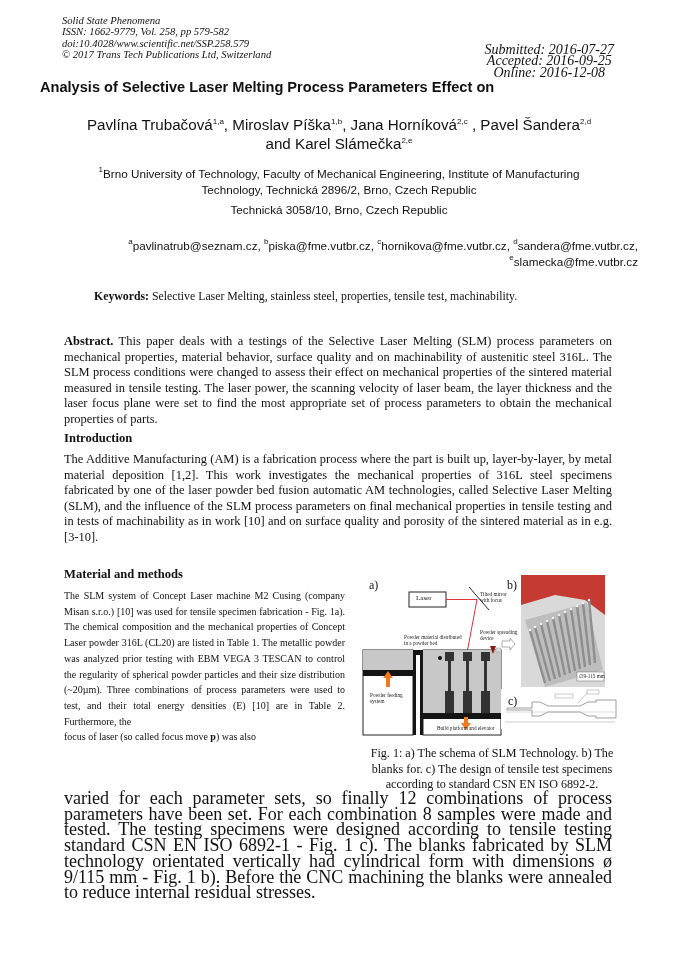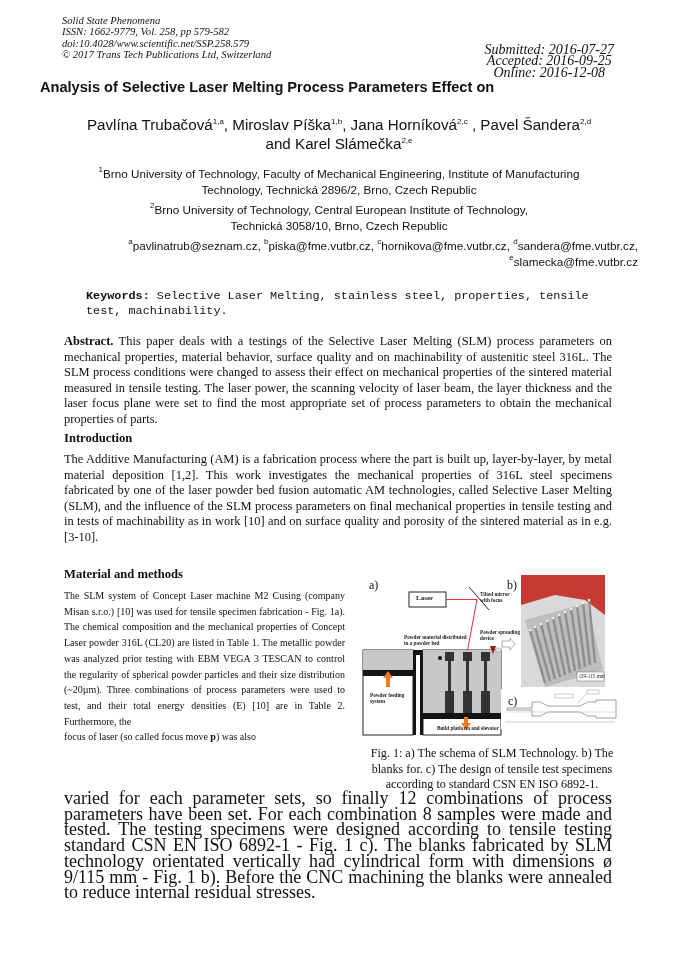--- a/index.html
+++ b/index.html
@@ -15,43 +15,43 @@
              font-family: "Liberation Sans", sans-serif; font-size: 15.2px; line-height: 19px; }
   .authors sup, .aff sup, .emails sup { font-size: 8px; vertical-align: 6px; line-height: 0; }
 
   .aff { position: absolute; left: 40px; width: 598px; text-align: center;
          font-family: "Liberation Sans", sans-serif; font-size: 11.7px; line-height: 15.5px; }
   .aff1 { top: 166px; }
   .aff2 { top: 202px; }
   .emails { position: absolute; left: 40px; width: 598px; top: 238px; text-align: right;
             font-family: "Liberation Sans", sans-serif; font-size: 11.7px; line-height: 15.5px; }
 
-  .keywords { position: absolute; left: 48px; width: 560px; top: 289px;
-              font-family: Liberation Mono, monospace; font-size: 11.8px; line-height: 15px; padding-left: 38px; }
+  .keywords { position: absolute; left: 56px; width: 560px; top: 289px;
+              font-family: Liberation Serif, serif; font-size: 11.8px; line-height: 15px; padding-left: 38px; }
   .keywords b { font-weight: bold; }
 
   .para { position: absolute; left: 64px; width: 548px; font-size: 12.45px; line-height: 15.5px; text-align: justify; }
   .abstract { top: 318px; margin-top: 16px; }
   .abstract b { font-weight: bold; }
 
   .section-h { position: absolute; left: 64px; font-weight: bold; font-size: 12.6px; line-height: 15px; }
   .h-intro { top: 431px; }
   .intro { top: 452px; }
   .h-mm { top: 567px; }
 
   .col-left { position: absolute; left: 64px; width: 281px; top: 588px; font-size: 10px; line-height: 15.7px; text-align: justify; }
   .col-left .last { text-align: left; }
   .col-left b { font-weight: bold; }
   .full-bottom { position: absolute; left: 64px; width: 548px; top: 791px; font-size: 18px; line-height: 15.7px; text-align: justify; }
 
   
   .figure { position: absolute; left: 355px; top: 575px; width: 285px; height: 168px; }
   .fig-caption { position: absolute; left: 352px; width: 280px; top: 746px; text-align: center; font-size: 12.1px; line-height: 15.7px; }
   .lbl { position: absolute; font-family: "Liberation Serif", serif; font-size: 12px; }
-  .tiny { position: absolute; font-family: "Liberation Serif", serif; font-weight: bold; font-size: 5.2px; line-height: 5.8px; color: #222; }
+  .tiny { position: absolute; font-family: "Liberation Serif", serif; font-weight: normal; font-size: 5.2px; line-height: 5.8px; color: #222; }
 </style>
 </head>
 <body>
 
 <div class="hdr-left">
   <div>Solid State Phenomena</div>
   <div>ISSN: 1662-9779, Vol. 258, pp 579-582</div>
   <div>doi:10.4028/www.scientific.net/SSP.258.579</div>
   <div>© 2017 Trans Tech Publications Ltd, Switzerland</div>
 </div>
@@ -72,21 +72,20 @@
   <div>
     <span>and </span><span>Karel Slámečka</span><sup>2,e</sup>
   </div>
 </div>
 
 <div class="aff aff1">
   <div><sup>1</sup><span>Brno University of Technology, Faculty of Mechanical Engineering, Institute of Manufacturing</span></div>
   <div>Technology, Technická 2896/2, Brno, Czech Republic</div>
 </div>
 <div class="aff aff2">
-  <div><sup>2</sup><span>Brno University of Technology, Central European Institute of Technology,</span></div>
   <div>Technická 3058/10, Brno, Czech Republic</div>
 </div>
 
 <div class="emails">
   <div>
     <sup>a</sup><span>pavlinatrub@seznam.cz</span>, <sup>b</sup><span>piska@fme.vutbr.cz</span>, <sup>c</sup><span>hornikova@fme.vutbr.cz</span>, <sup>d</sup><span>sandera@fme.vutbr.cz</span>,
   </div>
   <div><sup>e</sup><span>slamecka@fme.vutbr.cz</span></div>
 </div>
 
@@ -210,14 +209,14 @@
       <div>Powder feeding</div>
       <div>system</div>
     </div>
   <div class="tiny" style="left:82px;top:151px;">Build platform and elevator</div>
   <div class="tiny" style="left:224px;top:99px;font-weight:normal;">∅9-115 mm</div>
 </div>
 
 <div class="fig-caption">
   <div>Fig. 1: a) The schema of SLM Technology. b) The</div>
   <div>blanks for. c) The design of tensile test specimens</div>
-  <div>according to standard CSN EN ISO 6892-1.</div>
+  <div>according to standard CSN EN ISO 6892-2.</div>
 </div>
 
 </body></html>

